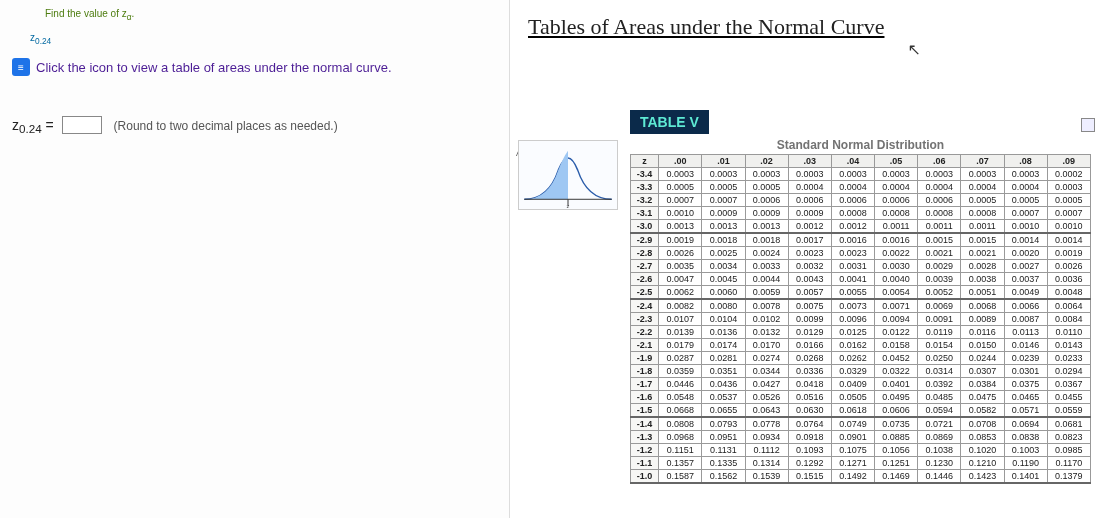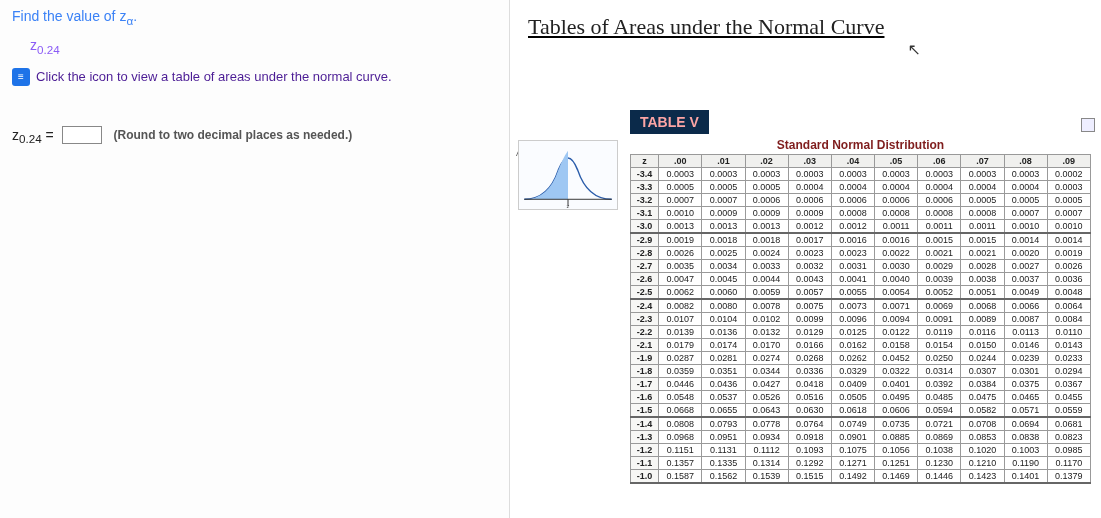--- a/index.html
+++ b/index.html
@@ -1,35 +1,35 @@
 <!DOCTYPE html>
 <html><head>
 <meta charset="utf-8">
 <style>
   * { box-sizing: border-box; margin: 0; padding: 0; }
   body { font-family: Arial, sans-serif; font-size: 13px; background: #f5f5f5; width: 1101px; height: 518px; overflow: hidden; position: relative; }
   .page { display: flex; height: 100%; }
   .left-col { width: 510px; padding: 8px 12px; background: #fdfdfd; border-right: 1px solid #ddd; }
   .right-col { flex: 1; background: #fff; position: relative; text-decoration: underline; }
-  .q-top { font-size: 14px; margin-bottom: 10px; color: #3b82f6; }
-  .sub-z { margin: 8px 0 12px 18px; font-size: 14px; color: #8b5cf6; }
+  .q-top { font-size: 10px; margin-bottom: 10px; color: #4d7c0f; margin-left: 33px; }
+  .sub-z { margin: 8px 0 12px 18px; font-size: 10px; color: #0369a1; }
   .link-row { display: flex; align-items: center; gap: 6px; margin-bottom: 40px; }
   .icon-box { width: 18px; height: 18px; background: #1e73e8; border-radius: 3px; display: flex; align-items: center; justify-content: center; color: #fff; font-size: 10px; }
   .link-text { color: #4c1d95; cursor: pointer; }
   .answer-row { font-size: 14px; color: #222; }
   .answer-row .zlabel { }
   .answer-row input.blank { width: 40px; height: 18px; border: 1px solid #888; margin: 0 4px; }
-  .answer-row .hint { font-size: 12px; color: #555; margin-left: 4px; font-weight: bold; }
+  .answer-row .hint { font-size: 12px; color: #555; margin-left: 4px; }
   .modal-title { font-size: 22px; font-family: Georgia, 'Times New Roman', serif; color: #222; padding: 14px 18px 8px 18px; }
   .curve-box { position: absolute; left: 8px; top: 140px; width: 100px; height: 70px; border: 1px solid #ccc; background: #fafcff; }
   .curve-box svg { width: 100%; height: 100%; }
   .area-label { position: absolute; left: 6px; top: 148px; font-size: 9px; color: #555; }
   .table-wrap { position: absolute; left: 120px; top: 110px; right: 10px; bottom: 8px; overflow: hidden; }
-  .table-title { background: #0b2a4a; color: #fca5a5; font-weight: bold; padding: 4px 10px; font-size: 14px; display: inline-block; }
-  .subhead { text-align: center; font-weight: bold; font-size: 12px; color: #7f1d1d; margin: 4px 0 2px 0; }
+  .table-title { background: #0b2a4a; color: #5eead4; font-weight: bold; padding: 4px 10px; font-size: 14px; display: inline-block; }
+  .subhead { text-align: center; font-weight: bold; font-size: 12px; color: #737373; margin: 4px 0 2px 0; }
   table.ztab { border-collapse: collapse; font-size: 9px; color: #222; width: 100%; }
   table.ztab th, table.ztab td { border: 1px solid #999; padding: 1px 3px; text-align: center; font-weight: normal; }
   table.ztab th { font-weight: bold; background: #f0f0ee; }
   table.ztab tbody tr.group-end td { border-bottom: 2px solid #666; }
   table.ztab tbody td:first-child { font-weight: bold; background: #f7f7f5; }
   .cursor { position: absolute; top: 40px; right: 180px; font-size: 16px; color: #333; pointer-events:none; }
   .copy-icon { position: absolute; right: 6px; top: 118px; width: 14px; height: 14px; border: 1px solid #888; background: #eef; }
 </style>
 </head>
 <body>

